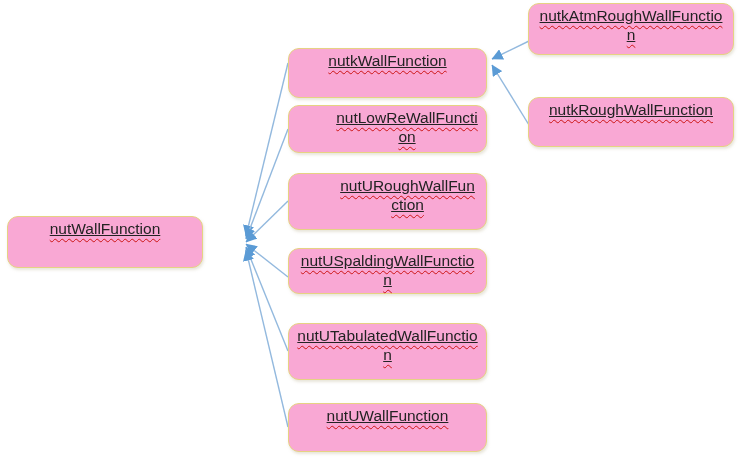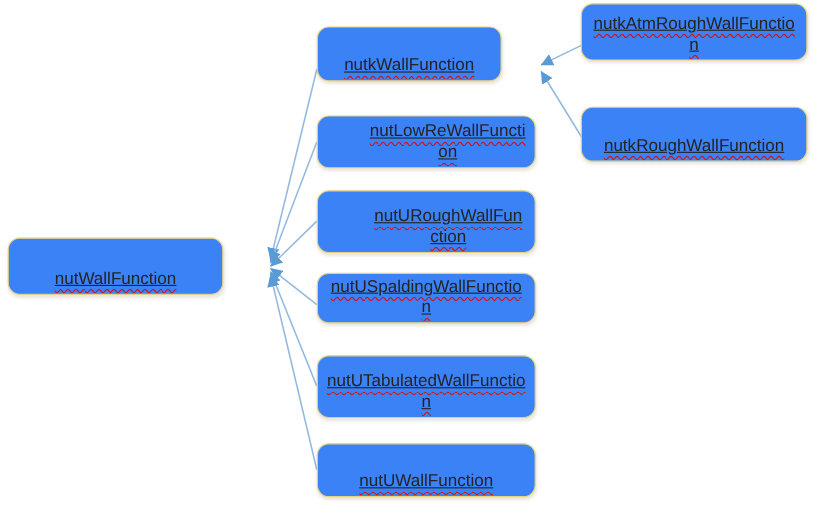--- a/index.html
+++ b/index.html
@@ -10,25 +10,25 @@
     font-family:"Liberation Sans", sans-serif;
     overflow:hidden;
   }
   .connectors{
     position:absolute;left:0;top:0;width:741px;height:468px;
     pointer-events:none;
   }
   .node{
     position:absolute;
     box-sizing:border-box;
-    background:#3b82f6;
+    background:#f9a8d4;
     border:1.6px solid #e6d283;
     border-radius:11px;
     box-shadow:1px 2px 3px rgba(190,180,150,0.35);
-    display:flex;align-items:flex-end;justify-content:center;
+    display:flex;align-items:flex-start;justify-content:center;
     text-align:center;
     padding:3px 8px;
     font-size:15.5px;
     line-height:1.22;
     color:#232323;
     cursor:pointer;
   }
   .node .u{
     text-decoration:underline;
     text-decoration-color:#232323;
@@ -63,21 +63,21 @@
     <line x1="288" y1="427" x2="246" y2="250" stroke="#93b9de" stroke-width="1.4" marker-end="url(#arrow)"></line>
 
     <line x1="529" y1="41" x2="492" y2="59" stroke="#93b9de" stroke-width="1.4" marker-end="url(#arrow)"></line>
     <line x1="529" y1="125" x2="492" y2="65" stroke="#93b9de" stroke-width="1.4" marker-end="url(#arrow)"></line>
   </svg>
 
   <div class="node" style="left:7px;top:216px;width:196px;height:52px;">
     <span class="u"><span class="squig">nutWallFunction</span></span>
   </div>
 
-  <div class="node" style="left:288px;top:24px;width:168px;height:50px;">
+  <div class="node" style="left:288px;top:48px;width:199px;height:50px;">
     <span class="u"><span class="squig">nutkWallFunction</span></span>
   </div>
 
   <div class="node" style="left:288px;top:105px;width:199px;height:48px;padding-left:47px;">
     <span class="u"><span class="squig">nutLowReWallFunction</span></span>
   </div>
 
   <div class="node" style="left:288px;top:173px;width:199px;height:57px;padding-left:48px;">
     <span class="u"><span class="squig">nutURoughWallFunction</span></span>
   </div>

